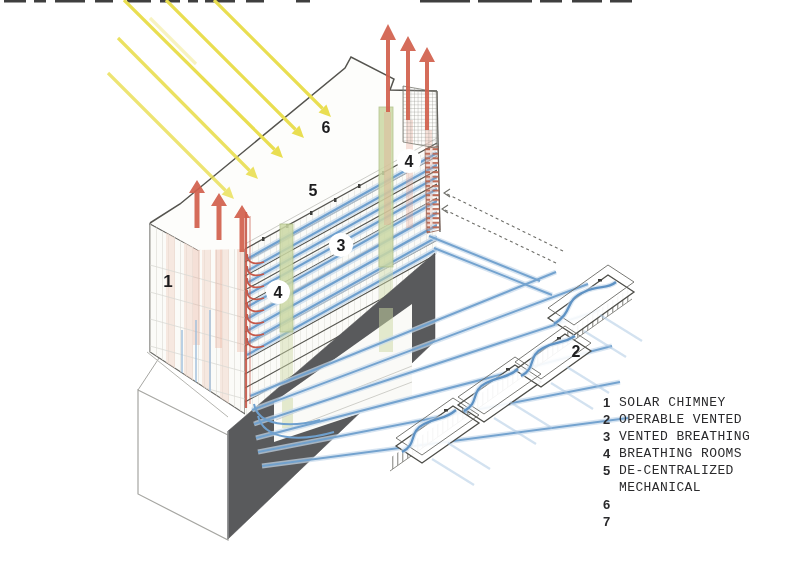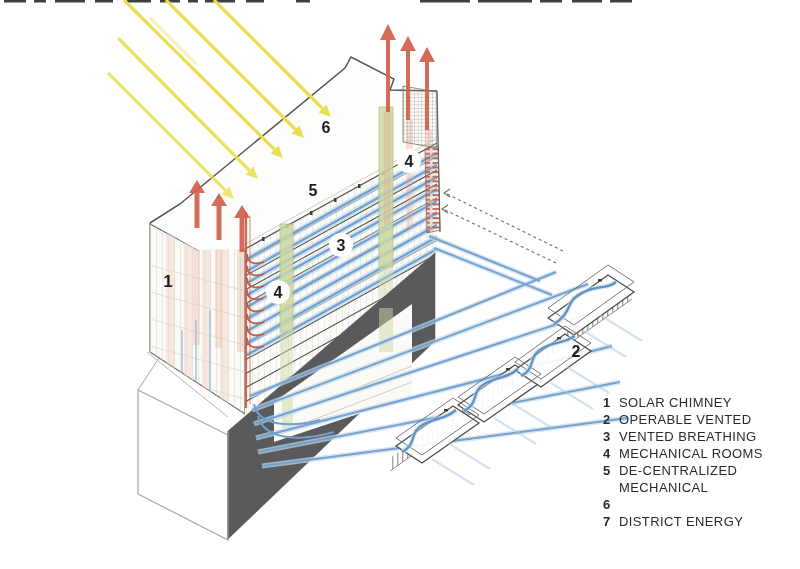--- a/index.html
+++ b/index.html
@@ -4,21 +4,21 @@
 <style>
   html,body{margin:0;padding:0;background:#ffffff;}
   #stage{position:relative;width:800px;height:569px;background:#ffffff;overflow:hidden;
          font-family:"Liberation Sans", sans-serif;}
   #diagram-svg{position:absolute;left:0;top:0;}
   .num-label{font-family:"Liberation Sans",sans-serif;font-weight:bold;font-size:16px;fill:#1c1c1e;}
   .num-label-lg{font-family:"Liberation Sans",sans-serif;font-weight:bold;font-size:17px;fill:#1c1c1e;}
   #legend{position:absolute;left:603px;top:394px;width:192px;color:#2a2a2c;}
   .legend-row{display:flex;align-items:flex-start;line-height:17px;}
   .legend-num{width:16px;flex:0 0 16px;font-size:13px;font-weight:bold;letter-spacing:.3px;}
-  .legend-label{font-size:13px;letter-spacing:.4px;width:168px;}
+  .legend-label{font-size:13px;letter-spacing:.4px;width:168px;font-family:Liberation Mono, monospace;}
 </style>
 </head>
 <body>
 
 <div id="stage">
 
 <svg id="diagram-svg" width="800" height="569" viewBox="0 0 800 569">
   <defs>
     <pattern id="mullions" width="6" height="12" patternUnits="userSpaceOnUse">
       <rect x="0" y="0" width="1" height="12" fill="#dddcd6"></rect>
@@ -326,28 +326,27 @@
   <div class="legend-row">
     <span class="legend-num">2</span>
     <span class="legend-label">OPERABLE VENTED</span>
   </div>
   <div class="legend-row">
     <span class="legend-num">3</span>
     <span class="legend-label">VENTED BREATHING</span>
   </div>
   <div class="legend-row">
     <span class="legend-num">4</span>
-    <span class="legend-label">MECHANICAL ROOMS</span>
+    <span class="legend-label">BREATHING ROOMS</span>
   </div>
   <div class="legend-row">
     <span class="legend-num">5</span>
     <span class="legend-label">DE-CENTRALIZED MECHANICAL</span>
   </div>
   <div class="legend-row">
     <span class="legend-num">6</span>
   </div>
   <div class="legend-row">
     <span class="legend-num">7</span>
-    <span class="legend-label">DISTRICT ENERGY</span>
   </div>
 </div>
 
 </div>
 
 </body></html>

